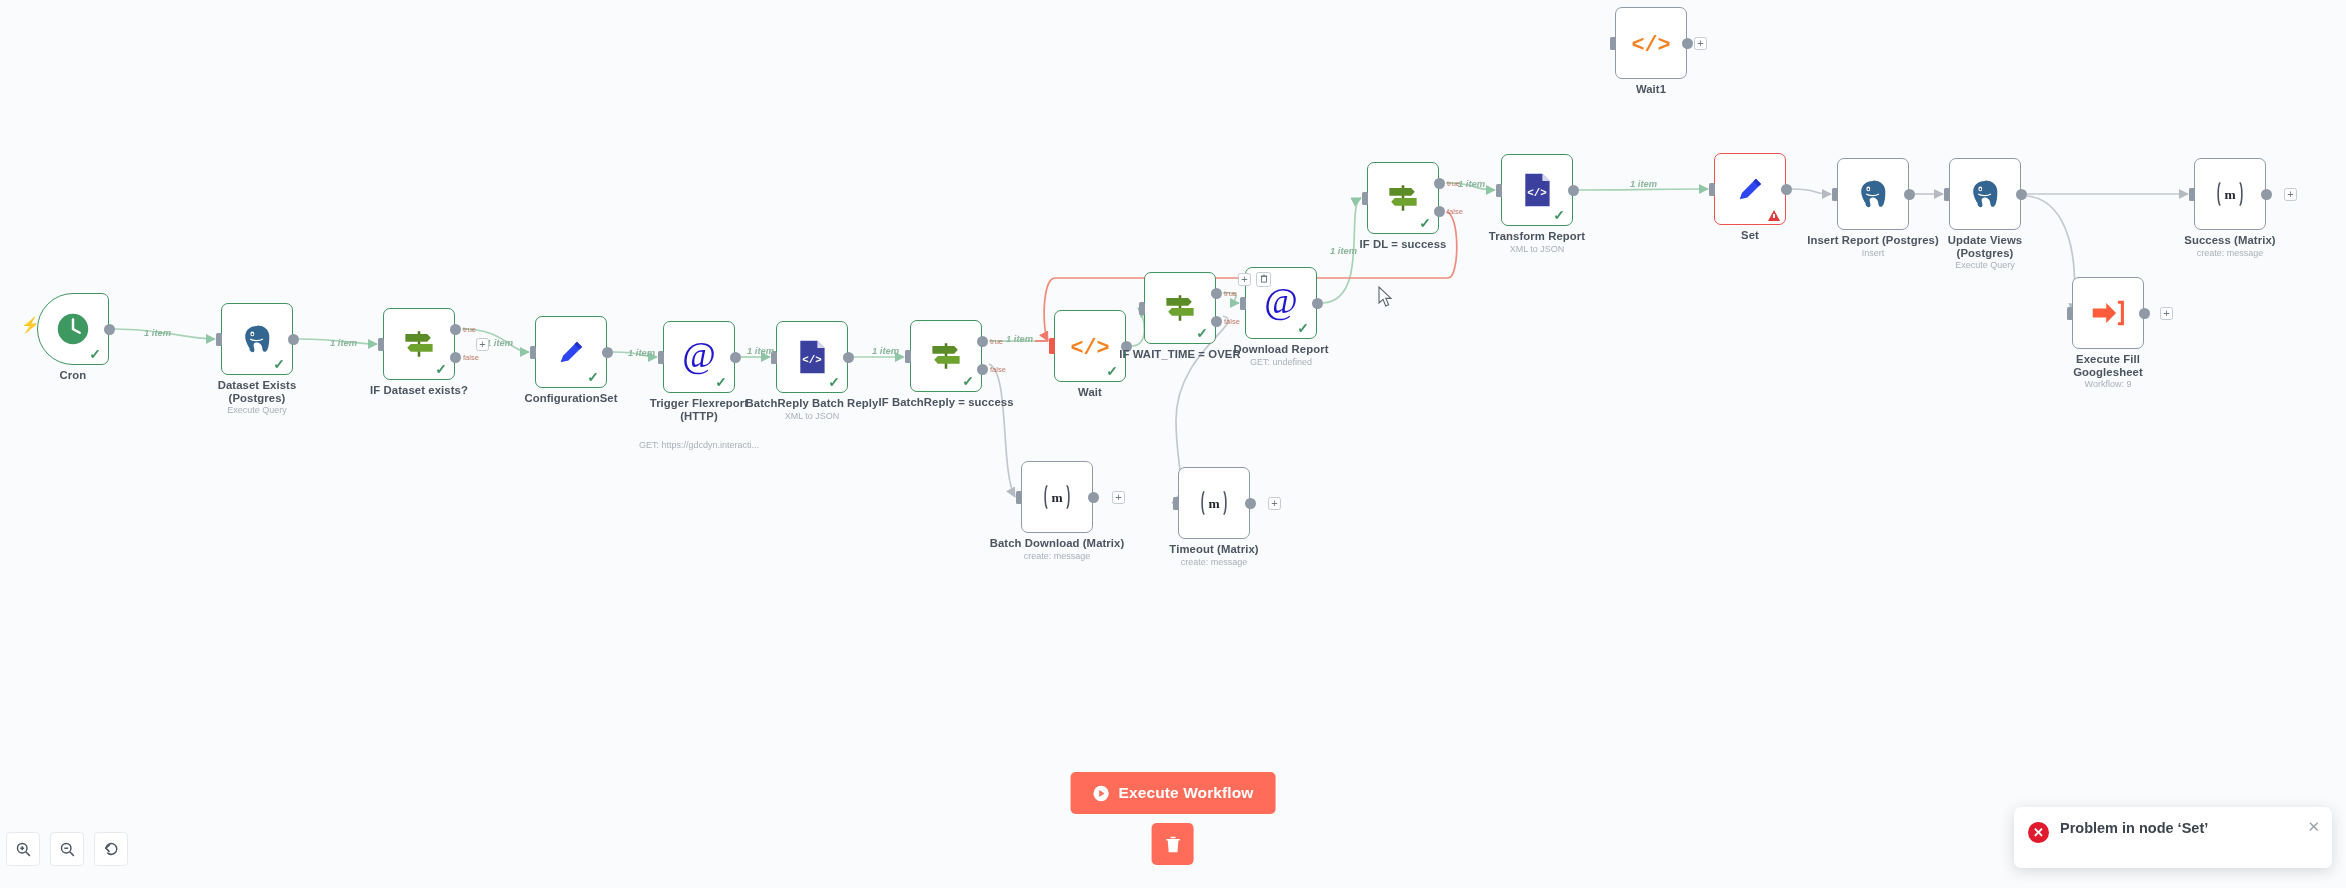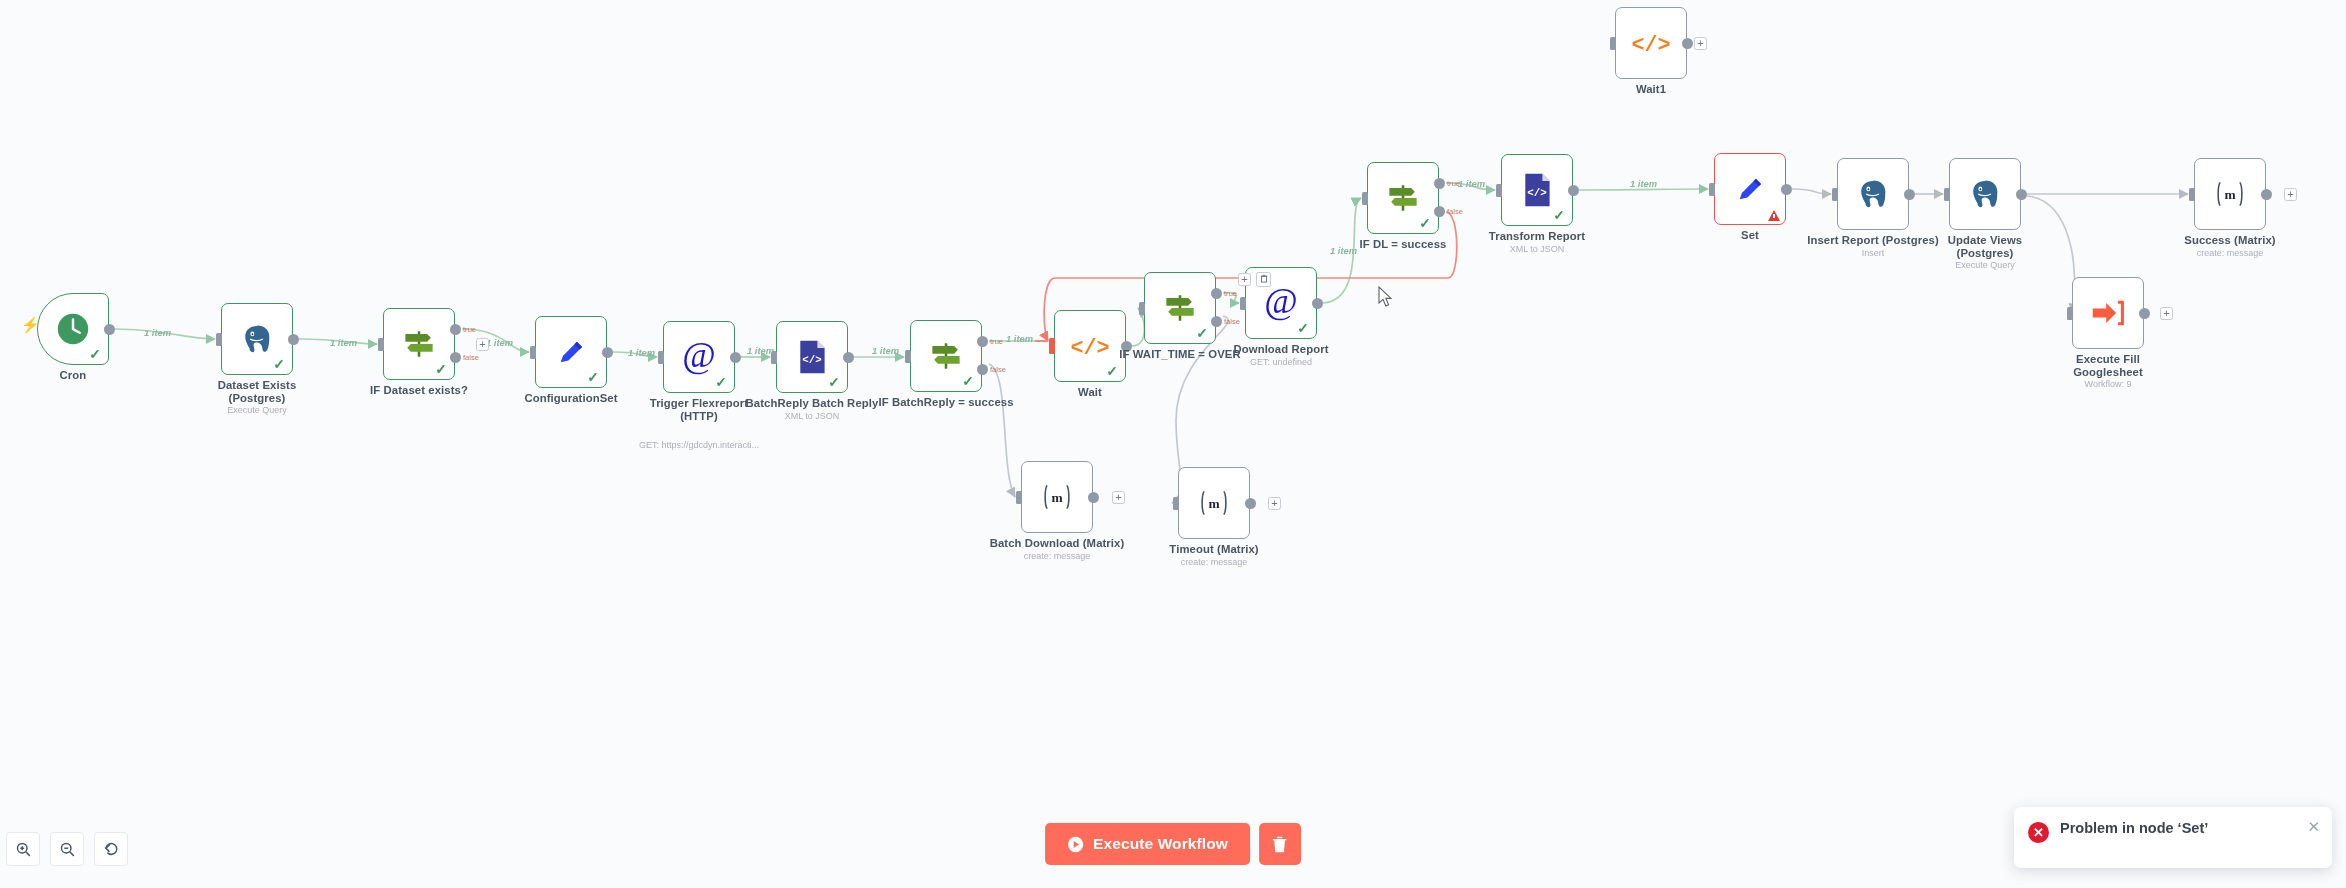--- a/index.html
+++ b/index.html
@@ -161,21 +161,21 @@
     background: #fff;
     border: 1px solid #e6eaee;
     border-radius: 4px;
     display: flex; align-items: center; justify-content: center;
     color: #4a5561;
     cursor: pointer;
   }
   .run-bar {
     position: absolute; left: 50%; bottom: 23px;
     transform: translateX(-50%);
-    display: flex; gap: 9px; align-items: center;
+    display: flex; gap: 9px; align-items: center; flex-direction: column;
   }
   .btn-exec {
     background: #ff6d5a;
     color: #fff;
     border: none;
     border-radius: 5px;
     height: 42px;
     padding: 0 22px;
     font-size: 15.5px;
     font-weight: 700;

